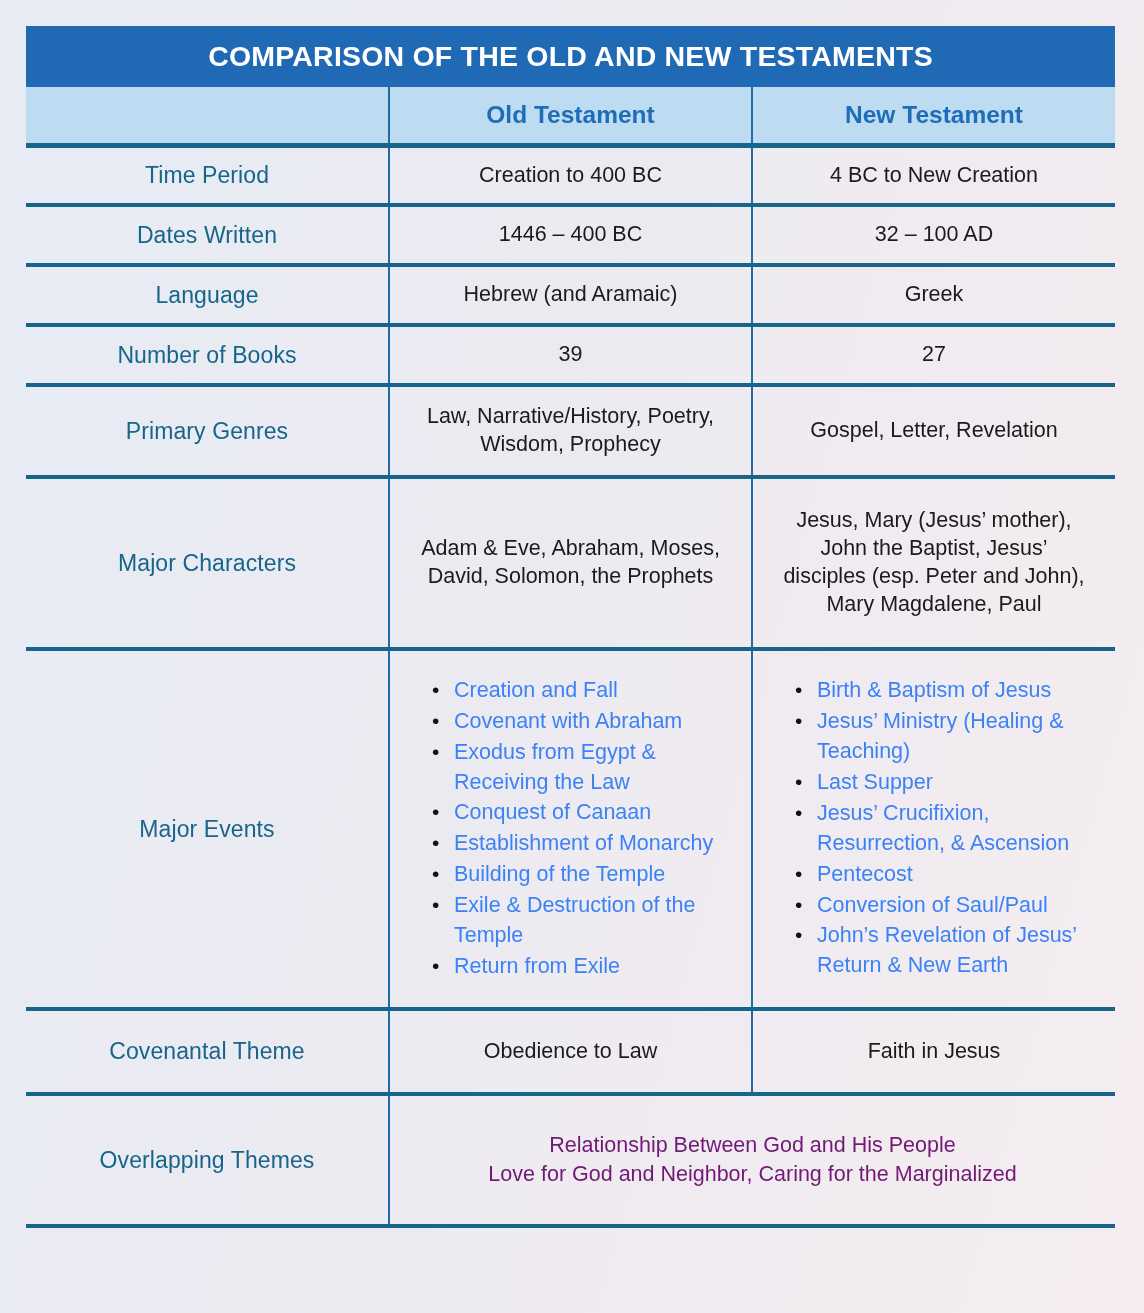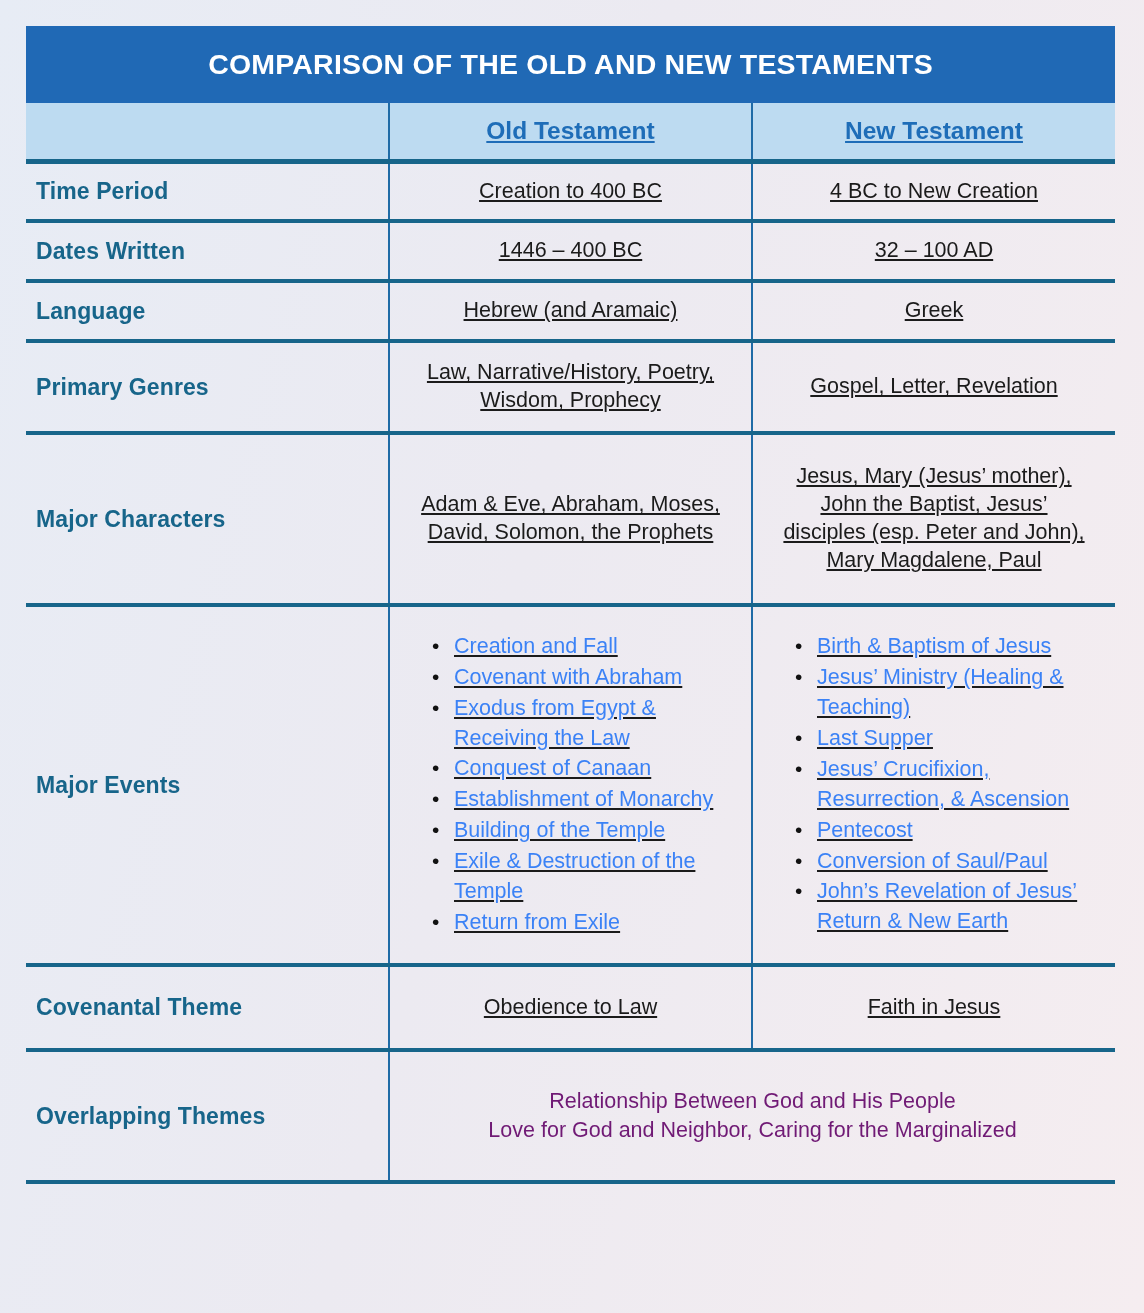--- a/index.html
+++ b/index.html
@@ -30,62 +30,62 @@
 
   
   .title-bar td {
     background: #2069b5;
     color: #ffffff;
     text-align: center;
     font-size: 28.5px;
     font-weight: bold;
     letter-spacing: 0.2px;
     height: 61px;
-    padding: 8px;
+    padding: 0;
     line-height: 61px;
   }
 
   
   .col-head td {
     background: #bddbf1;
     color: #1e6db8;
     font-size: 24.5px;
     font-weight: bold;
     text-align: center;
     height: 58px;
     padding: 0;
     border-bottom: 5px solid #17658a;
   }
   .col-head td.corner { border-bottom: 5px solid #17658a; }
-  .col-head td.ot, .col-head td.nt { border-left: 2px solid #1f6ba6; text-decoration: underline; }
+  .col-head td.ot, .col-head td.nt { border-left: 2px solid #1f6ba6; }
 
   
   .comparison-table tbody tr td {
     border-bottom: 4px solid #17658a;
     padding: 14px 10px;
     vertical-align: middle;
   }
   .comparison-table tbody tr:last-child td { border-bottom: 4px solid #17658a; }
 
   td.row-label {
     width: 330px;
     color: #17658a;
-    font-weight: bold;
+    font-weight: normal;
     font-size: 23px;
+    text-align: center;
     letter-spacing: 0.1px;
   }
 
   td.val {
     width: 375px;
     color: #1b1b1b;
     font-size: 21.5px;
     text-align: center;
     line-height: 1.30;
     border-left: 2px solid #1f6ba6;
-    text-decoration: underline;
   }
 
   td.val-span {
     color: #701a75;
     font-size: 21.5px;
     text-align: center;
     line-height: 1.36;
     border-left: 2px solid #1f6ba6;
   }
 
@@ -152,20 +152,25 @@
         <td class="val multiline">1446 – 400 BC</td>
         <td class="val multiline">32 – 100 AD</td>
       </tr>
 
       <tr class="r-language">
         <td class="row-label">Language</td>
         <td class="val multiline">Hebrew (and Aramaic)</td>
         <td class="val multiline">Greek</td>
       </tr>
 
+      <tr class="r-books">
+        <td class="row-label">Number of Books</td>
+        <td class="val multiline">39</td>
+        <td class="val multiline">27</td>
+      </tr>
 
 
       <tr class="r-genres">
         <td class="row-label">Primary Genres</td>
         <td class="val multiline">Law, Narrative/History, Poetry,
 Wisdom, Prophecy</td>
         <td class="val multiline">Gospel, Letter, Revelation</td>
       </tr>
 
       <tr class="tall-characters">

